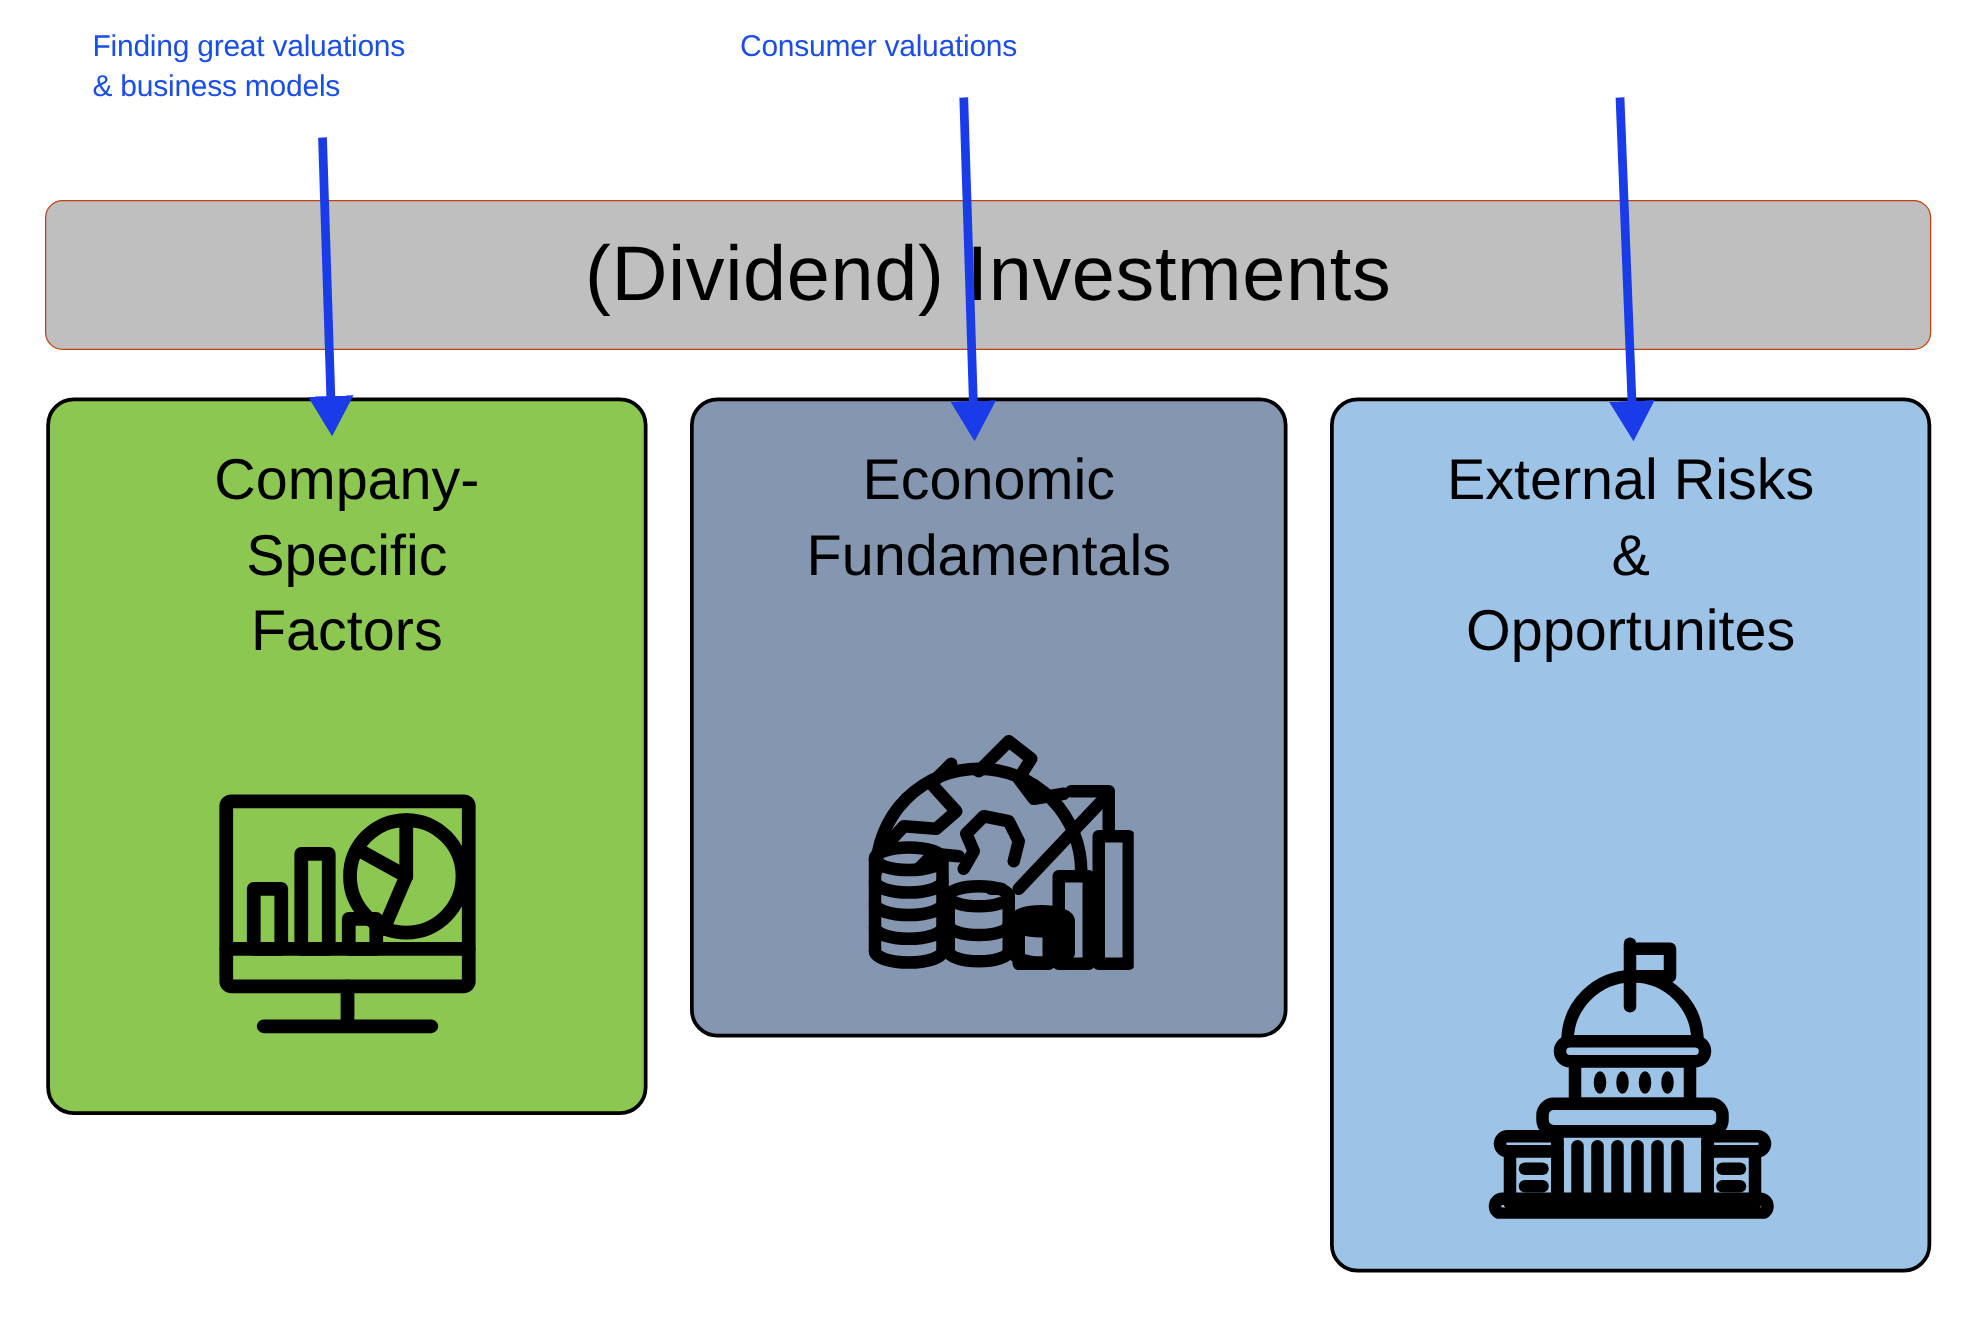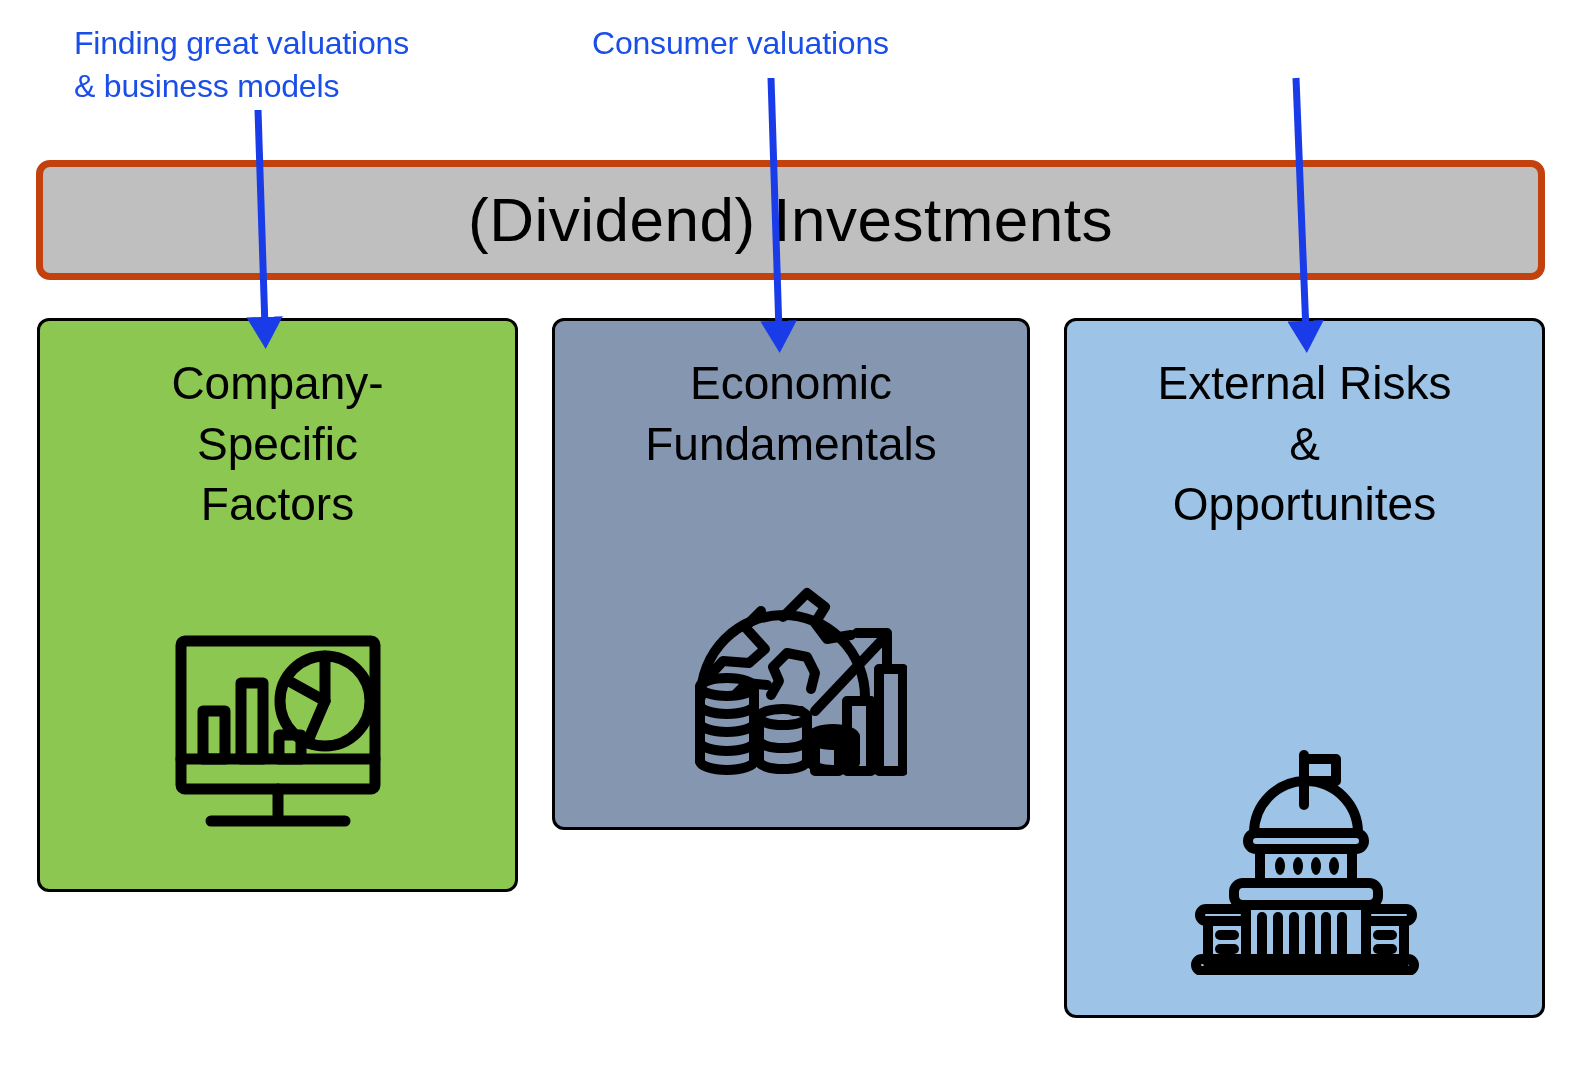--- a/index.html
+++ b/index.html
@@ -19,21 +19,21 @@
     width: 1574px;
     height: 1074px;
     background: #ffffff;
   }
 
   
   .annotation {
     position: absolute;
     color: #1a4ee8;
     font-family: "Liberation Sans", sans-serif;
-    font-size: 32px;
+    font-size: 24px;
     line-height: 1.33;
     white-space: pre-line;
     letter-spacing: -0.2px;
   }
   #ann-0 { left: 74px;   top: 22px;  width: 470px; }
   #ann-1 { left: 592px;  top: 22px;  width: 420px; }
   #ann-2 { left: 1100px; top: 22px;  width: 440px; }
 
   
   #arrows {
@@ -44,21 +44,21 @@
     pointer-events: none;
     z-index: 6;
   }
 
   
   .bar {
     position: absolute;
     left: 36px;
     width: 1509px;
     box-sizing: border-box;
-    border: 7px solid #c2410c;
+    border: 1px solid #c2410c;
     border-radius: 14px;
     display: flex;
     align-items: center;
     justify-content: center;
     z-index: 2;
   }
   #header-bar {
     top: 160px;
     height: 120px;
     background: #bfbfbf;
@@ -83,21 +83,21 @@
     top: 318px;
     width: 1574px;
     height: 582px;
     z-index: 3;
   }
   .card {
     position: absolute;
     top: 0;
     box-sizing: border-box;
     border: 3px solid #000000;
-    border-radius: 12px;
+    border-radius: 22px;
     display: flex;
     flex-direction: column;
     align-items: center;
     overflow: hidden;
   }
   #card-0 { left: 37px;   width: 481px; height: 574px; background: #8cc751; }
   #card-1 { left: 552px;  width: 478px; height: 512px; background: #8496b0; }
   #card-2 { left: 1064px; width: 481px; height: 700px; background: #9dc3e6; }
 
   .card-title {

